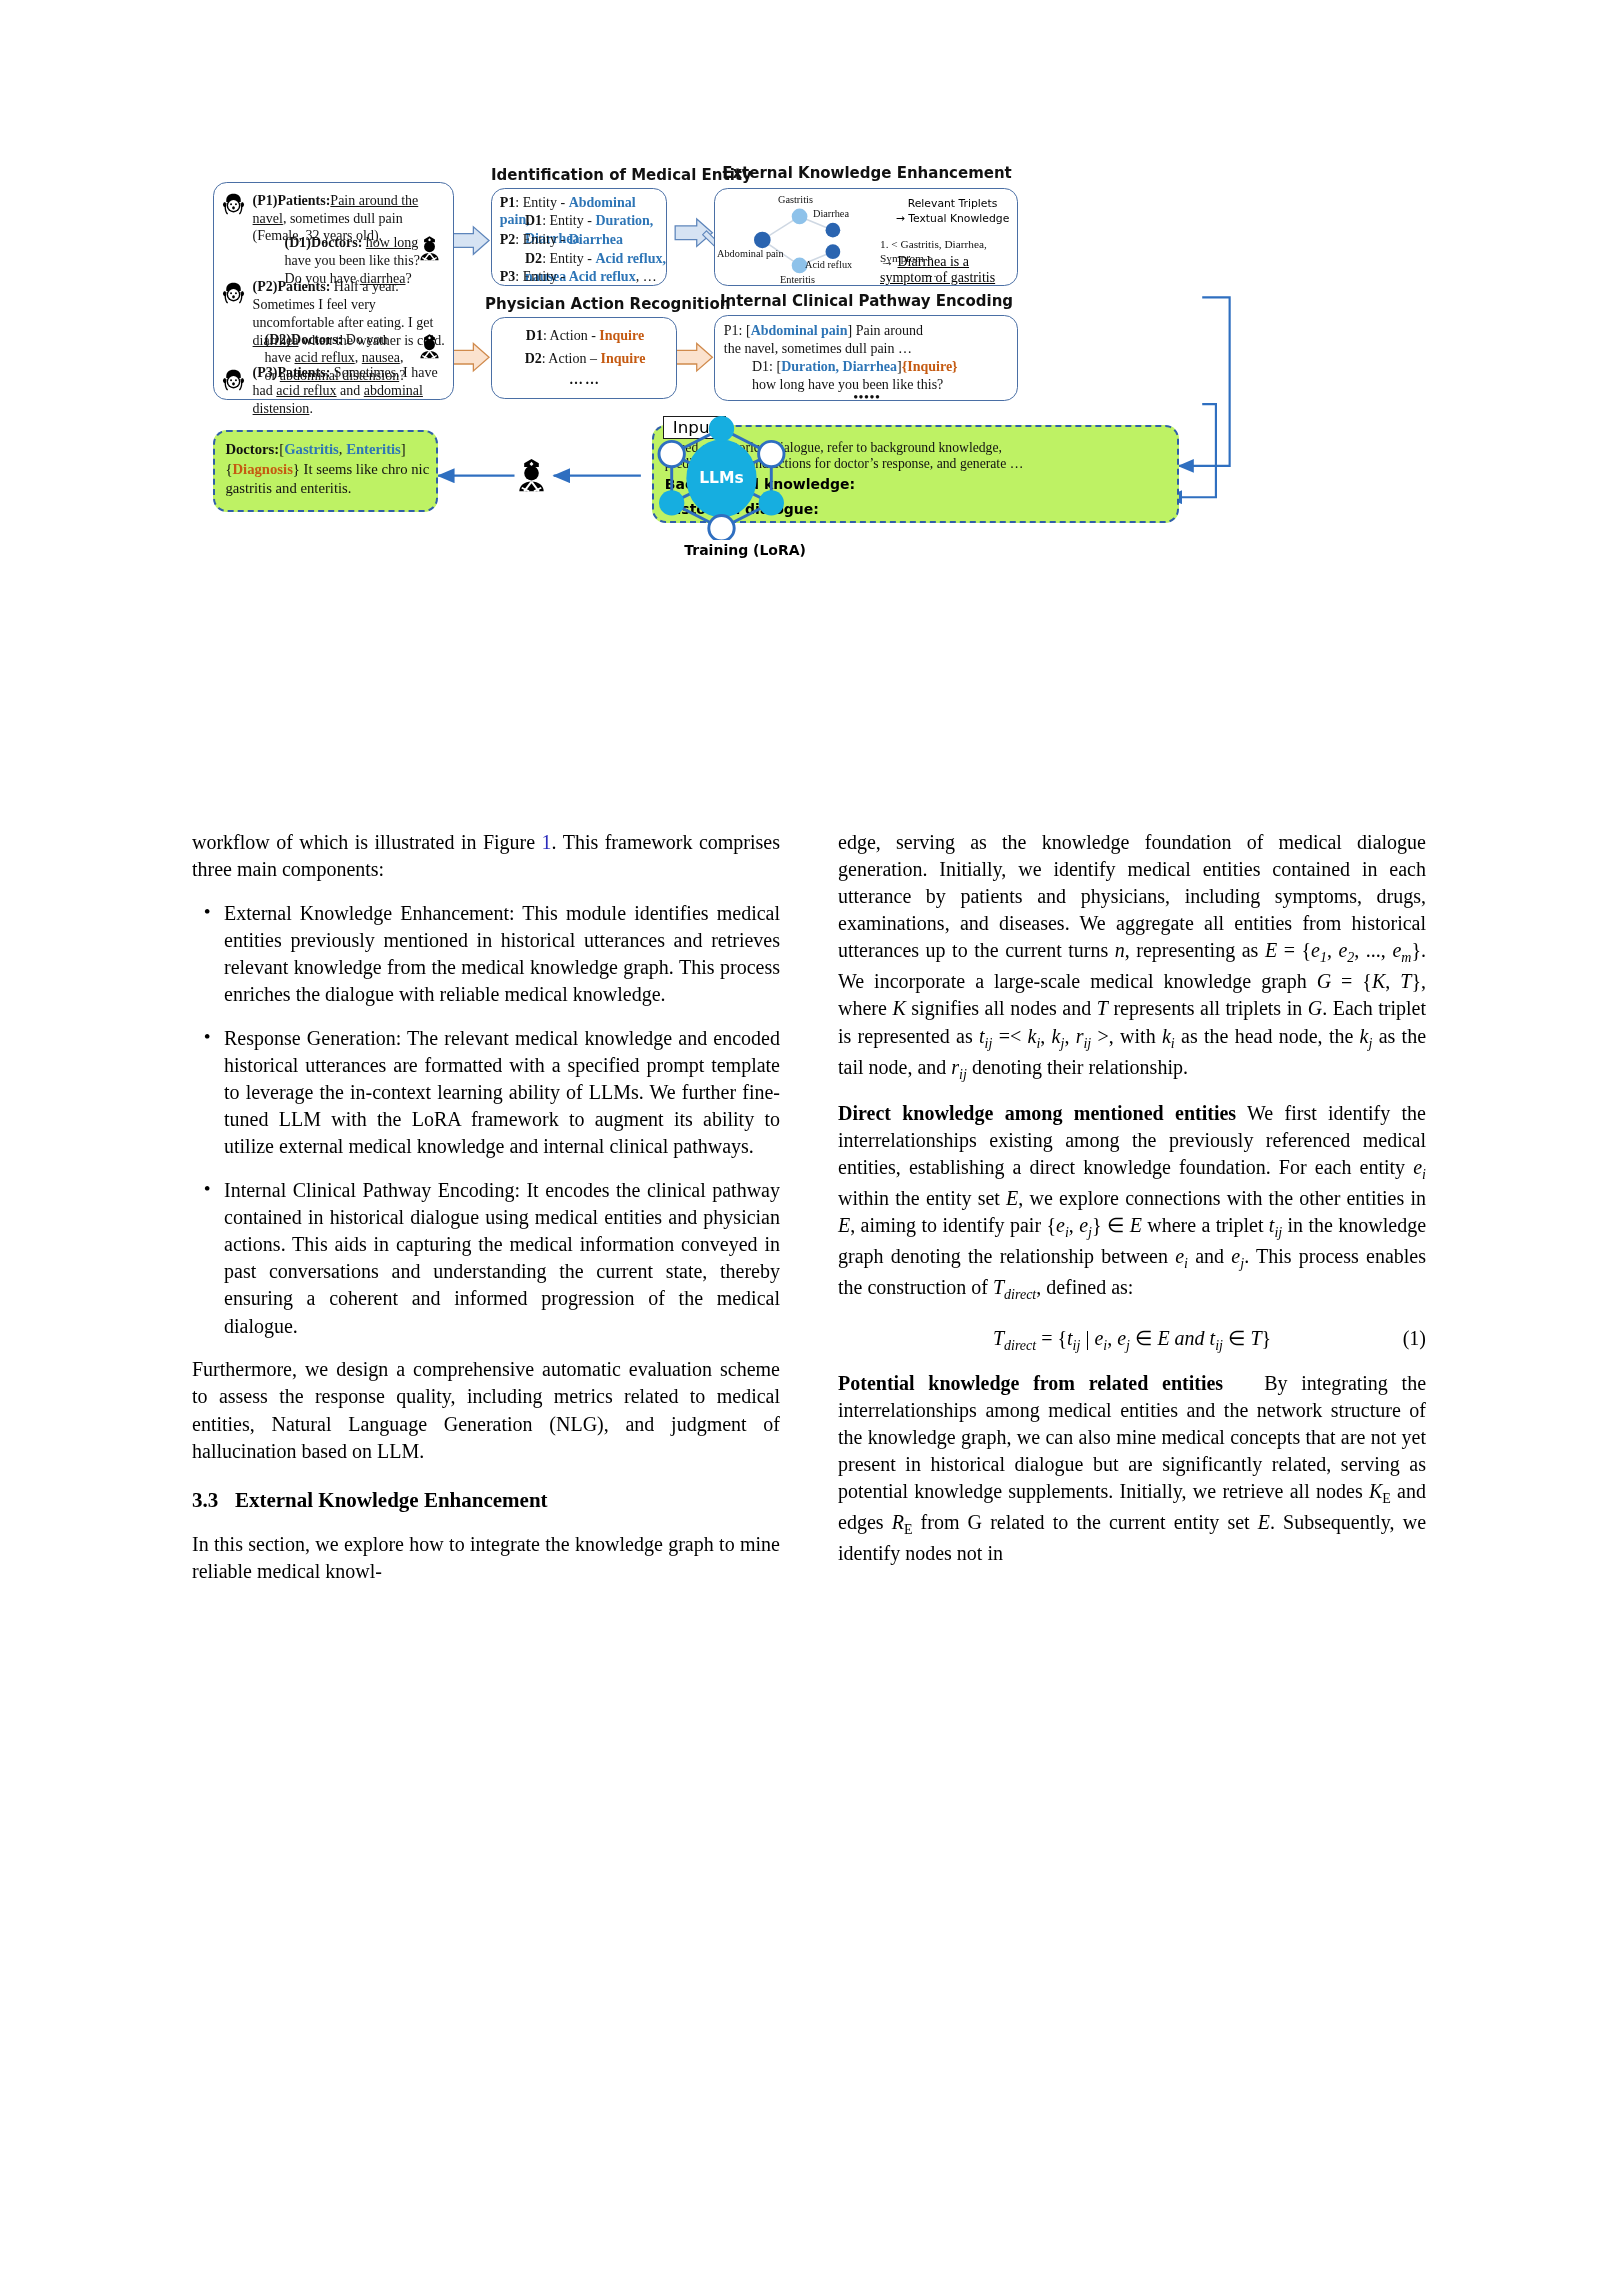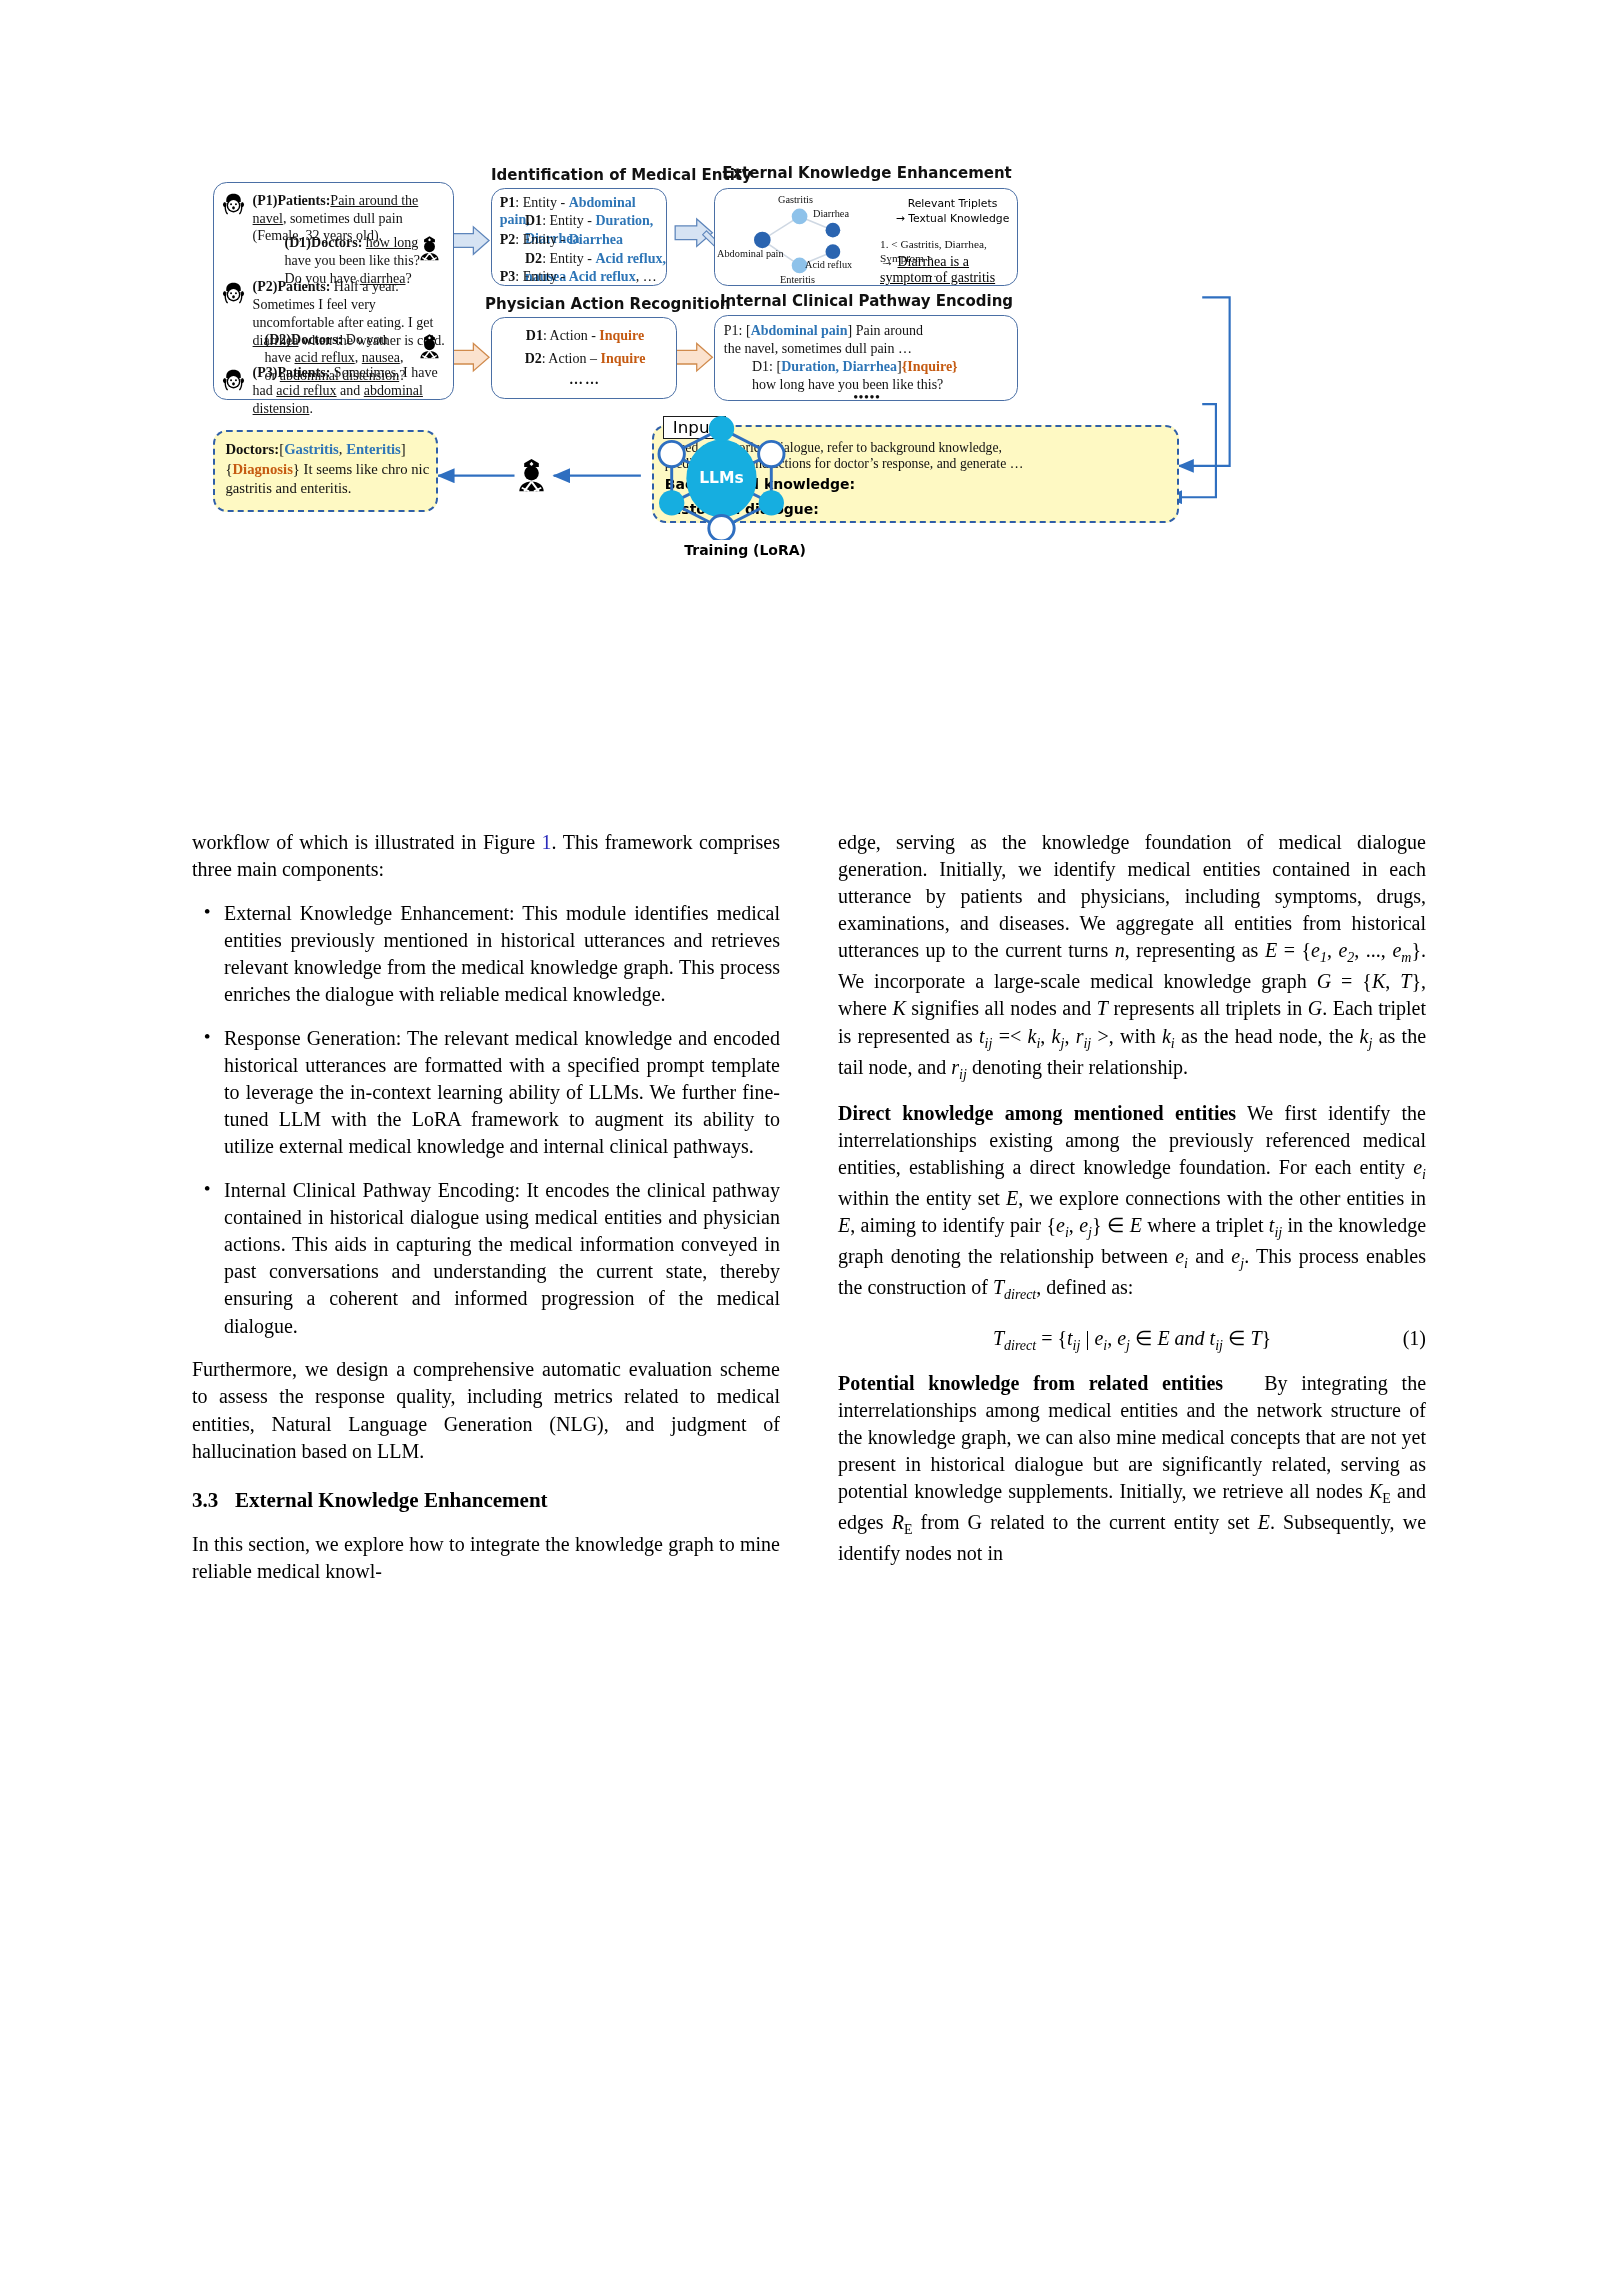--- a/index.html
+++ b/index.html
@@ -48,21 +48,21 @@
     border: 1.6px solid #4a6fa5;
     border-radius: 13.7px;
     background: #fff;
     box-sizing: border-box;
   }
 
   .dbox {
     position: absolute;
     border: 2px dashed #2f5fa8;
     border-radius: 13.7px;
-    background: #fef9c3;
+    background: #bef264;
     box-sizing: border-box;
   }
 
   .ftext {
     font-family: "Liberation Serif", serif;
     font-size: 14px;
     line-height: 1.28;
     color: #111;
   }
   .ftext b { font-weight: bold; }

